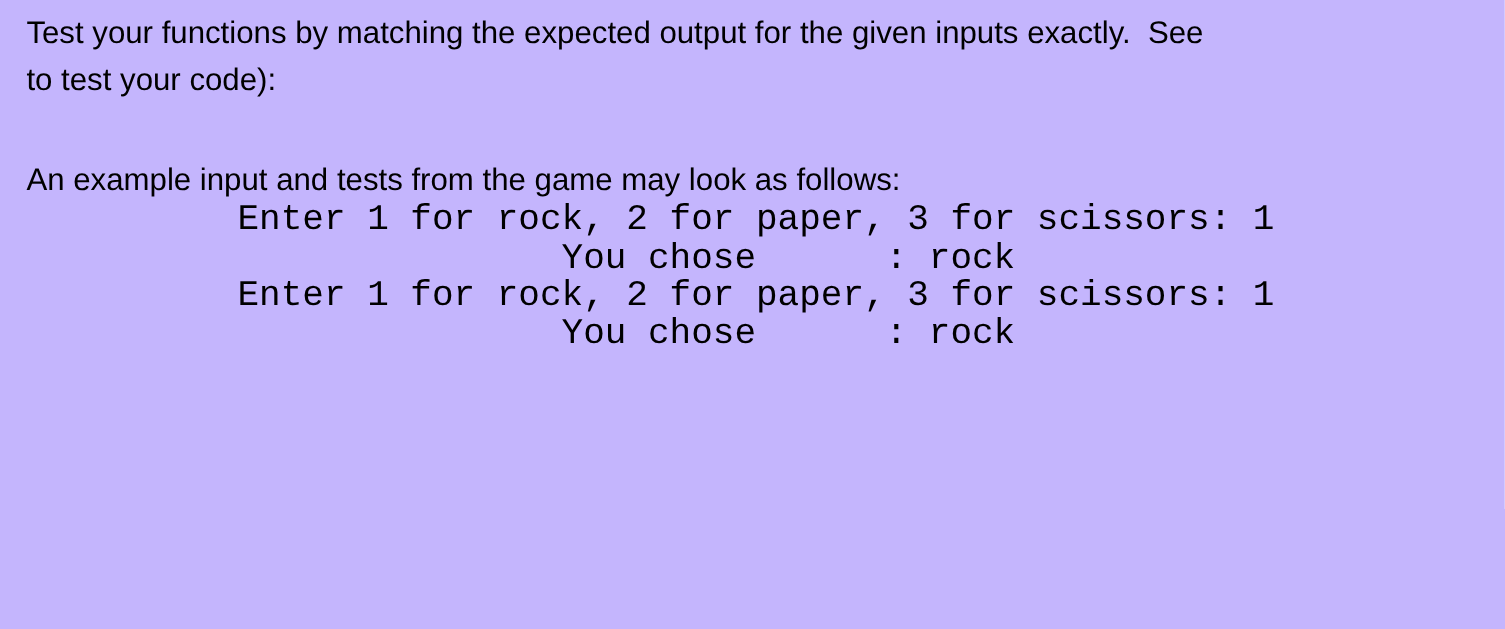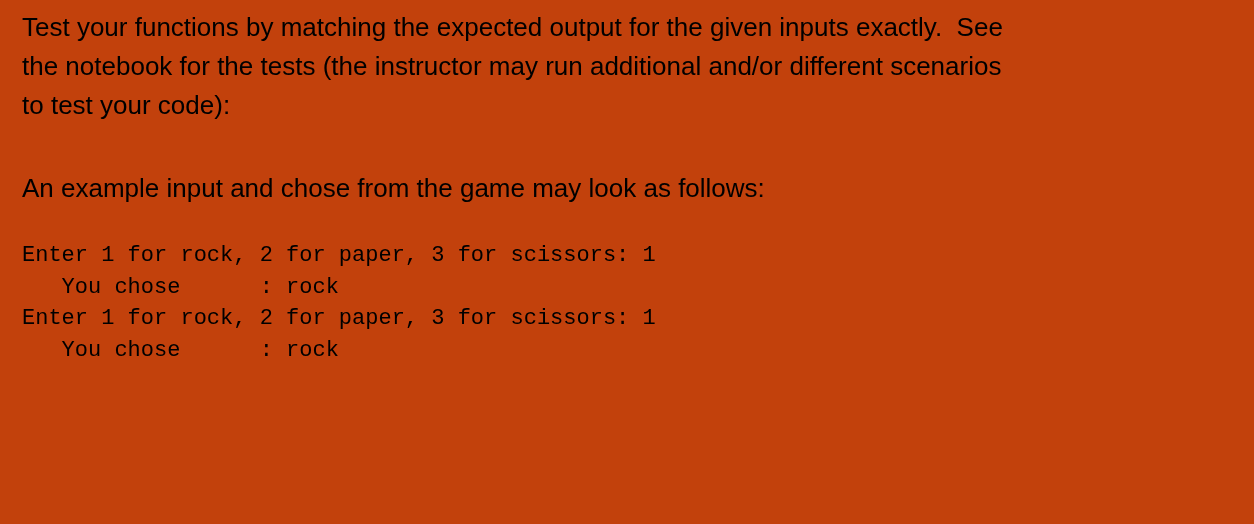--- a/index.html
+++ b/index.html
@@ -10,60 +10,59 @@
   body {
     width: 1254px;
     height: 524px;
     overflow: hidden;
   }
   .page {
     box-sizing: border-box;
     width: 1254px;
     height: 524px;
     padding: 8px 16px 0 22px;
-    background: #c2410c;
+    background: #c4b5fd;
     color: #000000;
   }
   .para {
     font-family: "Liberation Sans", "DejaVu Sans", sans-serif;
     font-size: 26px;
     line-height: 39px;
     color: #000000;
     letter-spacing: 0;
   }
   .para-example {
     margin-top: 44px;
   }
   .text-line {
     white-space: pre;   
   }
   .console {
-    margin-top: 32px;
     font-family: "Liberation Mono", "DejaVu Sans Mono", monospace;
-    font-size: 22px;
+    font-size: 30px;
     line-height: 31.7px;
     color: #000000;
+    text-align: center;
   }
   .code-line {
     white-space: pre;   
   }
 </style>
 </head>
 <body>
 
 <div class="page">
 
   <div class="para">
     <div class="text-line">Test your functions by matching the expected output for the given inputs exactly.  See</div>
-    <div class="text-line">the notebook for the tests (the instructor may run additional and/or different scenarios</div>
     <div class="text-line">to test your code):</div>
   </div>
 
   <div class="para para-example">
-    <div class="text-line">An example input and chose from the game may look as follows:</div>
+    <div class="text-line">An example input and tests from the game may look as follows:</div>
   </div>
 
   <div class="console">
     <div class="code-line">Enter 1 for rock, 2 for paper, 3 for scissors: 1</div>
     <div class="code-line">   You chose      : rock</div>
     <div class="code-line">Enter 1 for rock, 2 for paper, 3 for scissors: 1</div>
     <div class="code-line">   You chose      : rock</div>
   </div>
 
 </div>

